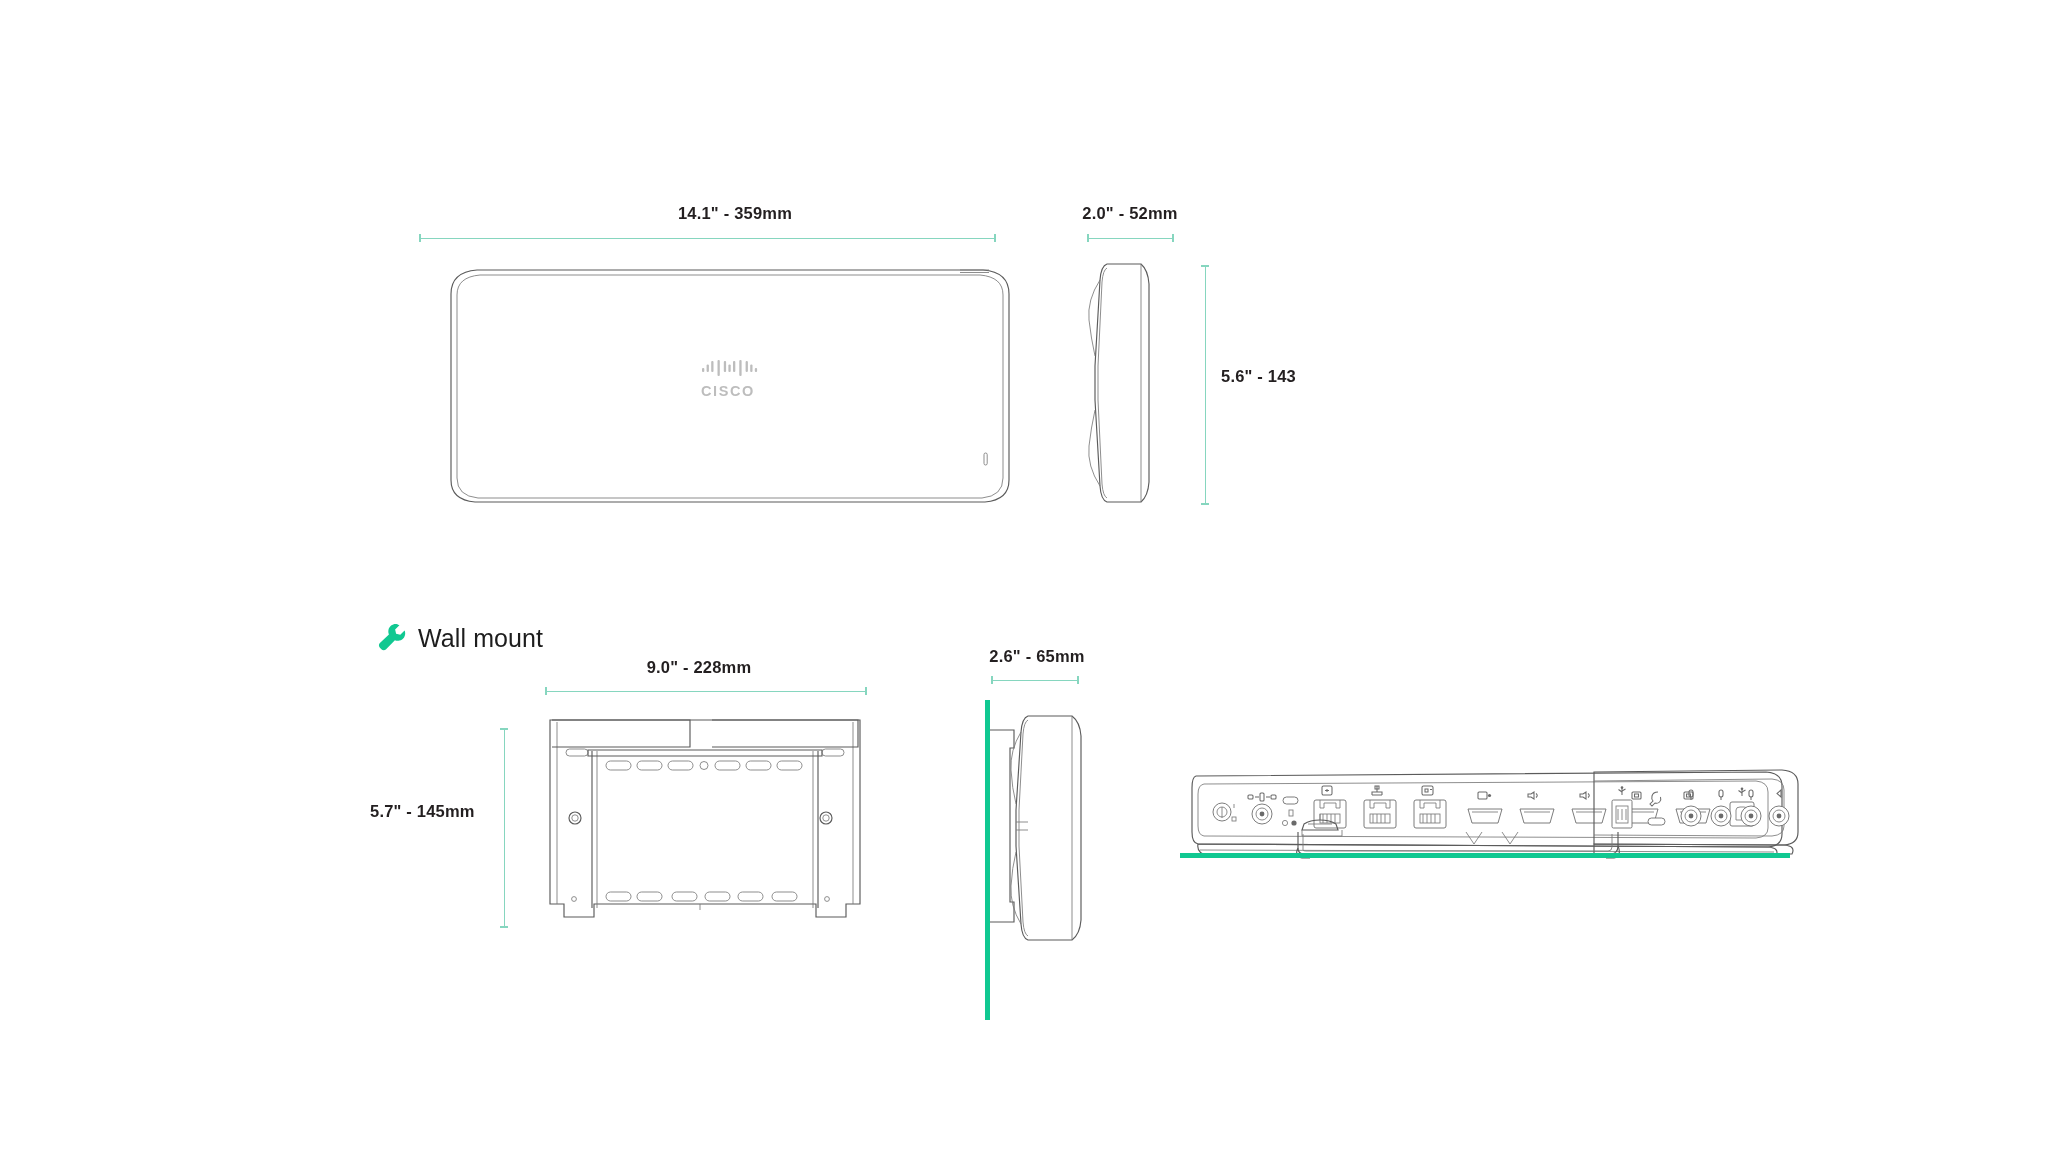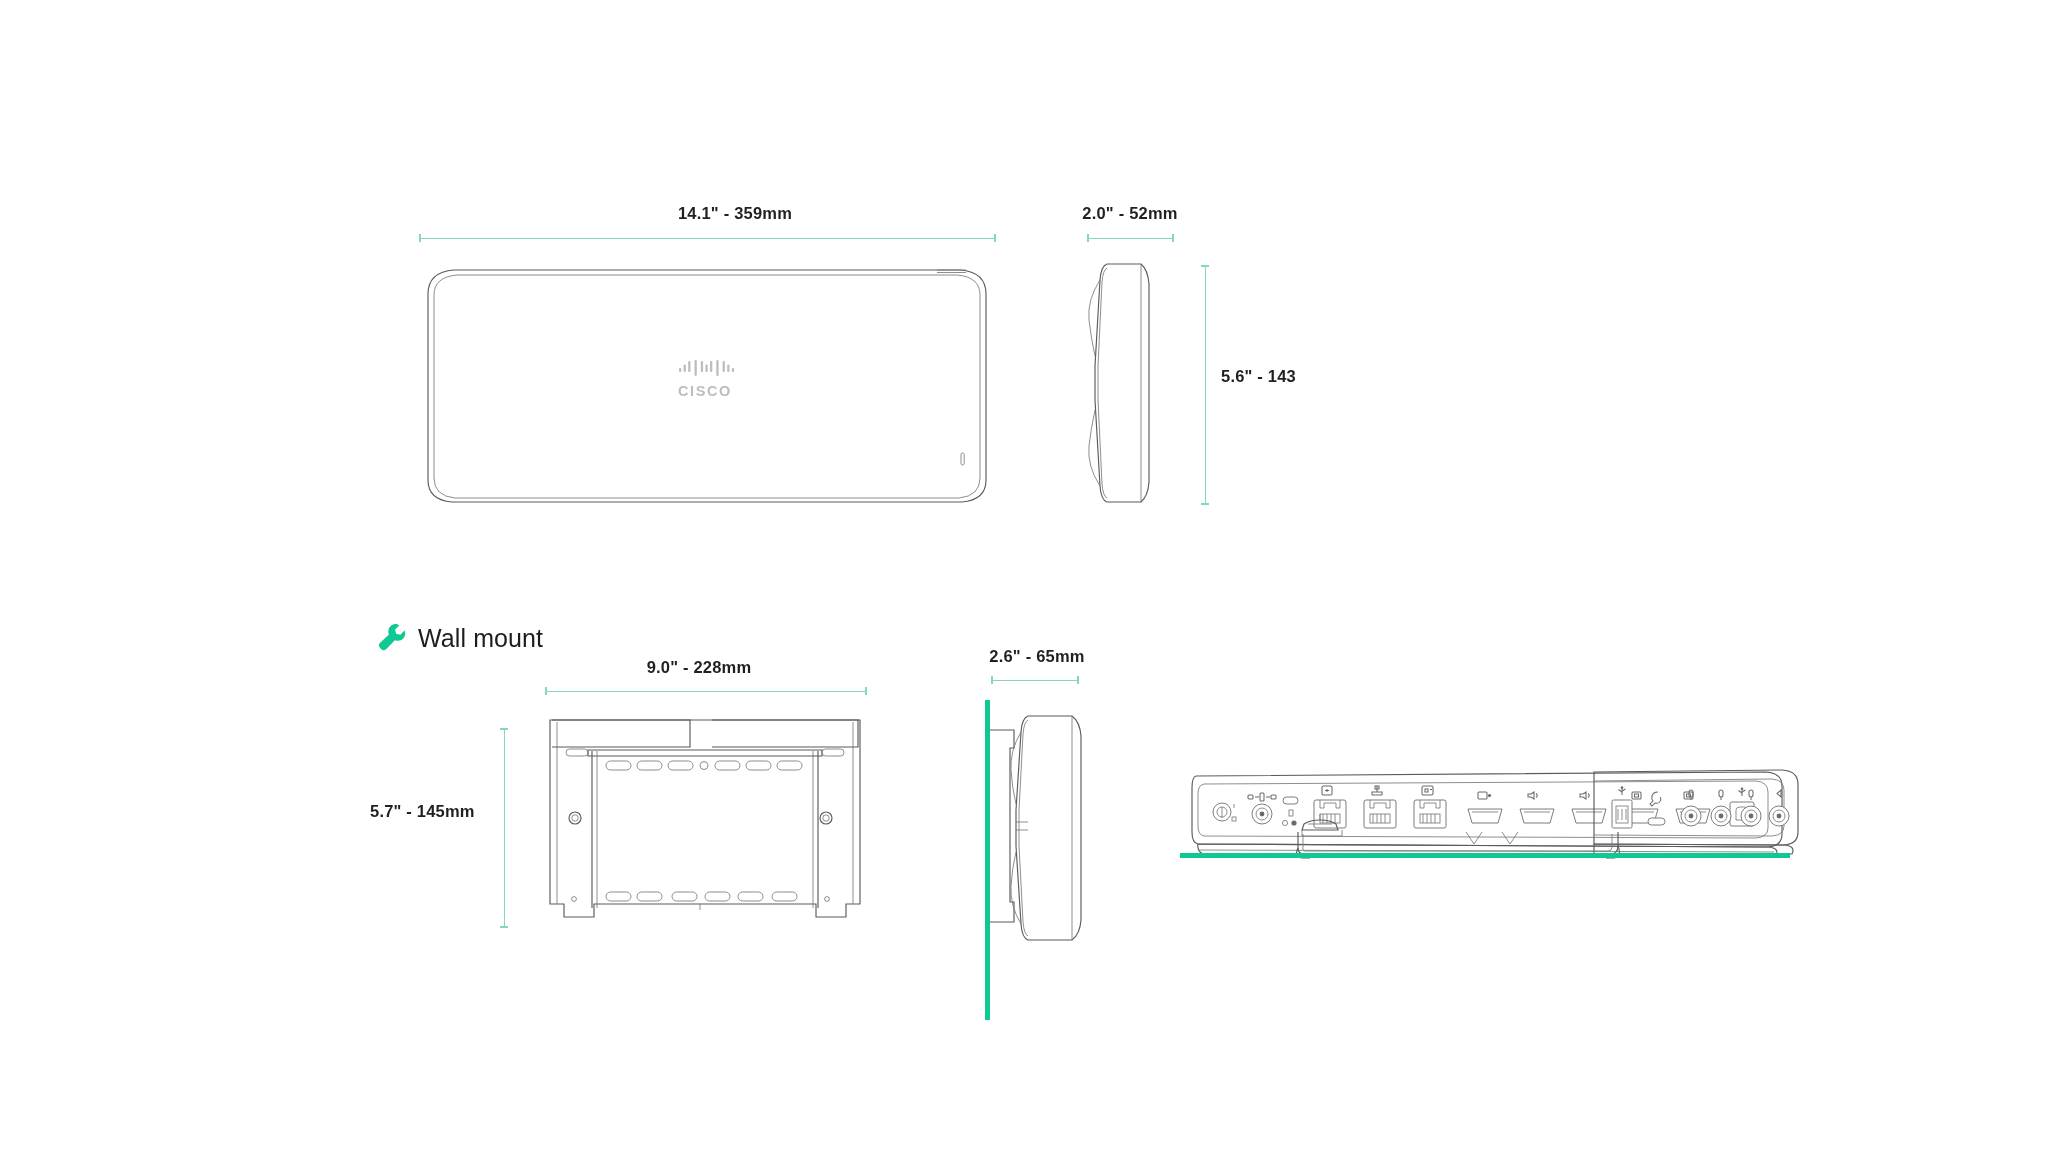--- a/index.html
+++ b/index.html
@@ -83,21 +83,21 @@
 <div id="stage">
 
   <div class="dim-label center" style="left:735px;top:204px;">14.1" - 359mm</div>
 
   <div class="dim-h" style="left:419px;top:234px;width:577px;">
     <div class="bar"></div>
     <div class="cap l"></div>
     <div class="cap r"></div>
   </div>
 
-  <div class="abs" style="left:414px;top:258px;">
+  <div class="abs" style="left:437px;top:258px;">
     <svg width="586" height="250" viewBox="0 0 586 250">
 
       <path class="ln" d="M14,36 Q14,14 40,12 L546,12 Q572,14 572,36 L572,222 Q572,242 548,244 L38,244 Q14,242 14,222 Z"></path>
 
       <path class="ln-thin" d="M20,37 Q20,19 43,17 L543,17 Q566,19 566,37 L566,220 Q566,238 545,240 L41,240 Q20,238 20,220 Z"></path>
 
       <path class="ln-thin" d="M523,12 L552,12"></path>
       <path class="ln-thin" d="M523,14.5 L552,14.5"></path>
 
       <g>

